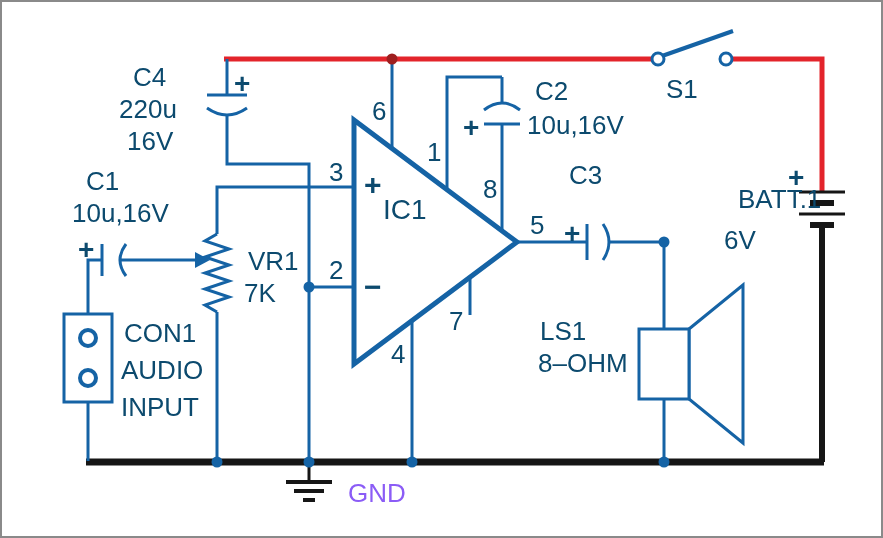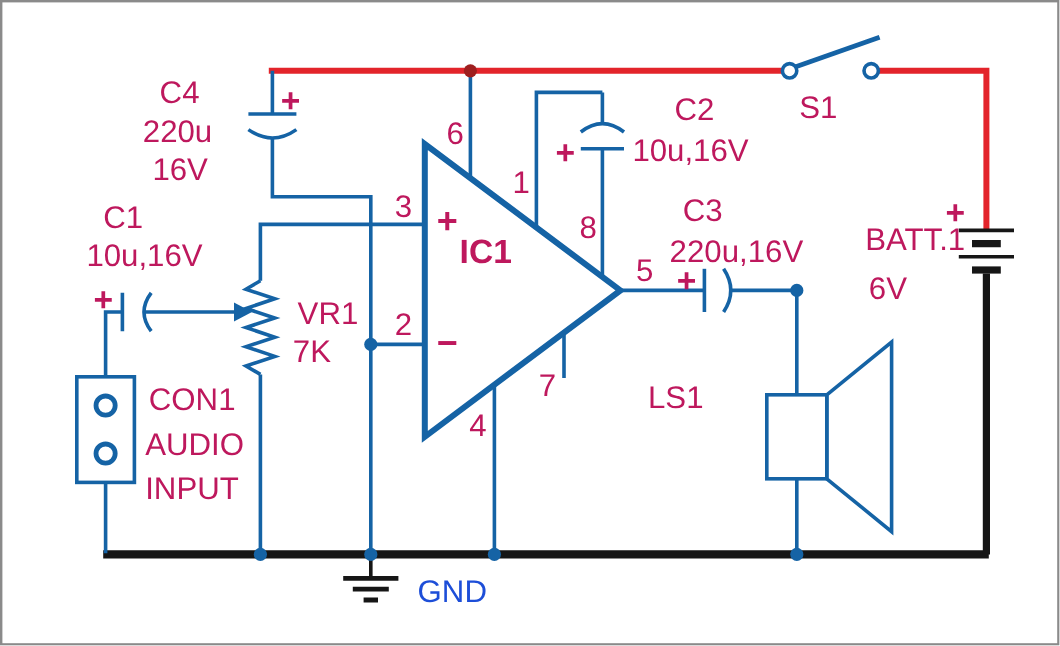--- a/index.html
+++ b/index.html
@@ -8,31 +8,31 @@
     width:883px;height:538px;
     box-sizing:border-box;
     border:2px solid #8a8a8a;
     background:#ffffff;
     font-family:"Liberation Sans", sans-serif;
     overflow:hidden;
   }
   .stage svg{position:absolute;left:0;top:0;}
   .lbl{
     position:absolute;
-    color:#be185d;
+    color:#0c4a6e;
     font-size:26px;
     line-height:1;
     white-space:nowrap;
     user-select:none;
   }
-  .lbl.big{font-size:28px;font-weight:bold;}
+  .lbl.big{font-size:28px;font-weight:normal;}
   .lbl.pin{font-size:26px;}
   .lbl.plus{font-size:28px;font-weight:bold;}
   .lbl.sign{font-size:30px;font-weight:bold;}
-  .lbl.dark{color:#1d4ed8;}
+  .lbl.dark{color:#8b5cf6;}
 </style>
 </head>
 <body>
 
 <div class="stage">
 
   <svg width="883" height="538" viewBox="0 0 883 538">
 
     <g stroke="#e3242b" stroke-width="5" fill="none">
       <path d="M222,57 H650"></path>
@@ -165,31 +165,31 @@
   <div class="lbl pin" style="left:425px;top:137px">1</div>
   <div class="lbl pin" style="left:481px;top:174px">8</div>
   <div class="lbl pin" style="left:528px;top:210px">5</div>
   <div class="lbl pin" style="left:447px;top:306px">7</div>
   <div class="lbl pin" style="left:389px;top:339px">4</div>
 
   <div class="lbl big" style="left:381px;top:194px">IC1</div>
   <div class="lbl sign" style="left:362px;top:168px">+</div>
   <div class="lbl sign" style="left:362px;top:270px">−</div>
 
-  <div class="lbl" style="left:560px;top:76px">C2</div>
+  <div class="lbl" style="left:533px;top:76px">C2</div>
   <div class="lbl" style="left:525px;top:110px">10u,16V</div>
   <div class="lbl plus" style="left:461px;top:112px">+</div>
 
   <div class="lbl" style="left:567px;top:160px">C3</div>
-  <div class="lbl" style="left:556px;top:194px">220u,16V</div>
   <div class="lbl plus" style="left:562px;top:218px">+</div>
 
   <div class="lbl" style="left:664px;top:74px">S1</div>
 
-  <div class="lbl" style="left:719px;top:184px">BATT.1</div>
+  <div class="lbl" style="left:736px;top:184px">BATT.1</div>
   <div class="lbl" style="left:722px;top:225px">6V</div>
   <div class="lbl plus" style="left:786px;top:162px">+</div>
 
   <div class="lbl" style="left:538px;top:316px">LS1</div>
+  <div class="lbl" style="left:536px;top:348px">8–OHM</div>
 
   <div class="lbl dark" style="left:346px;top:478px">GND</div>
 
 </div>
 
 </body></html>

